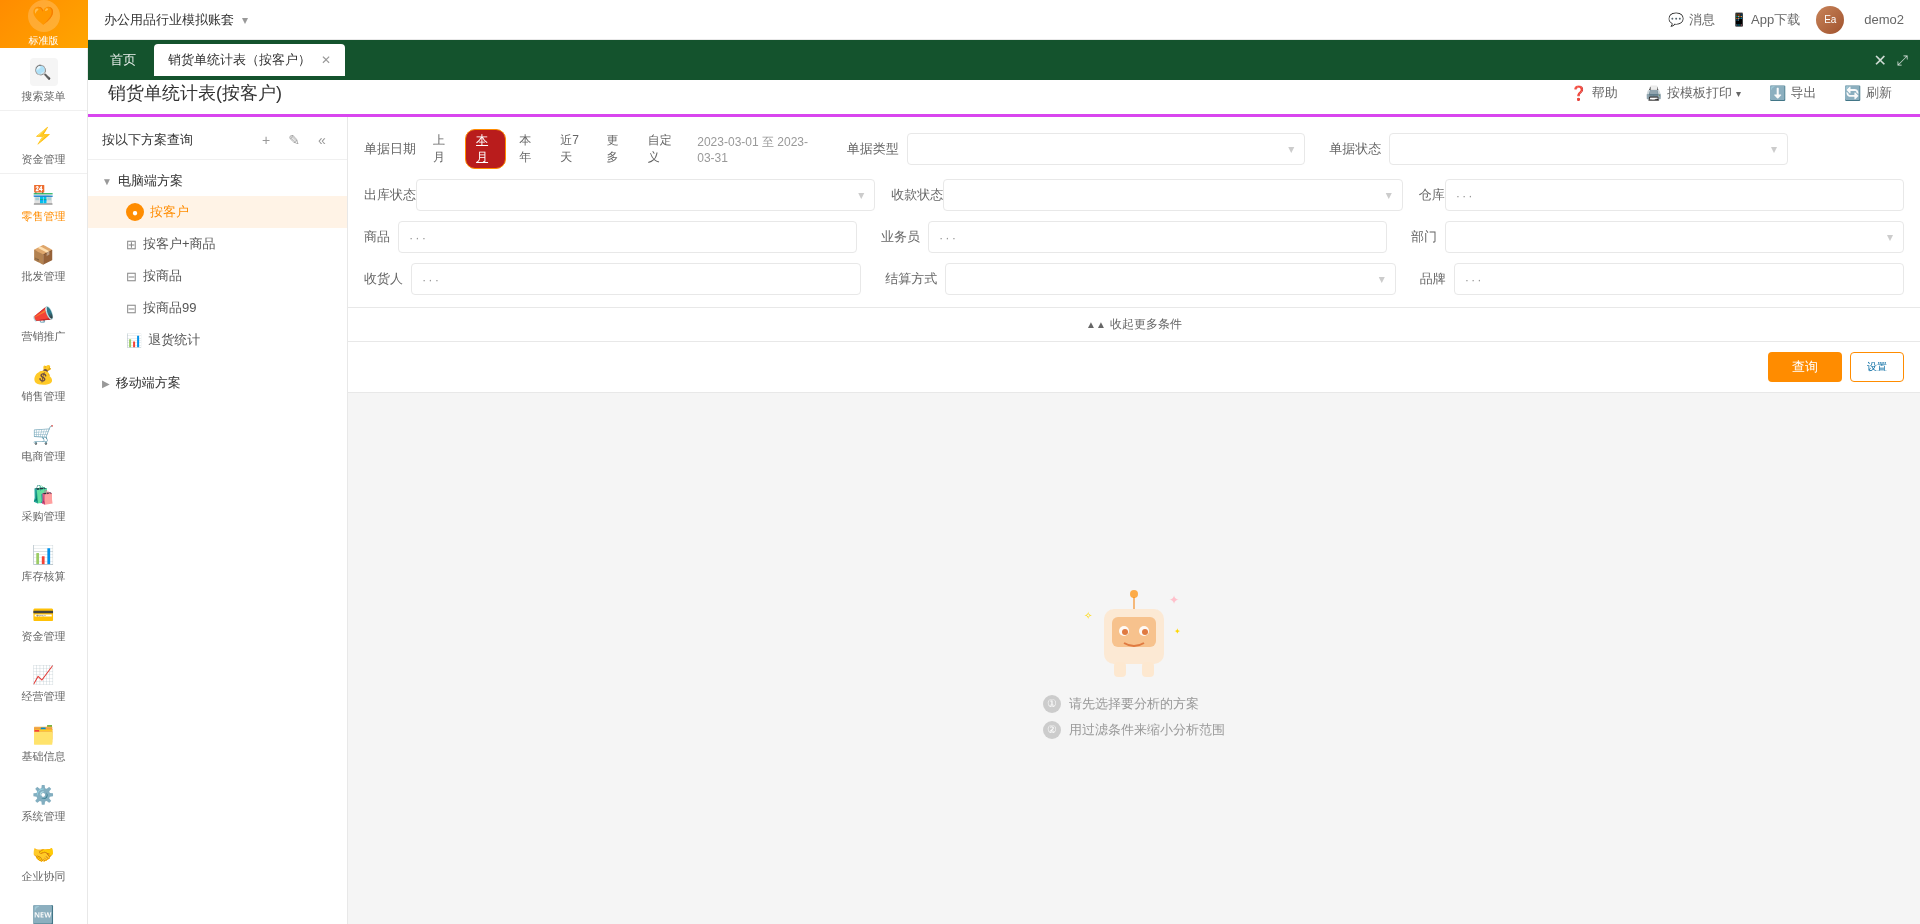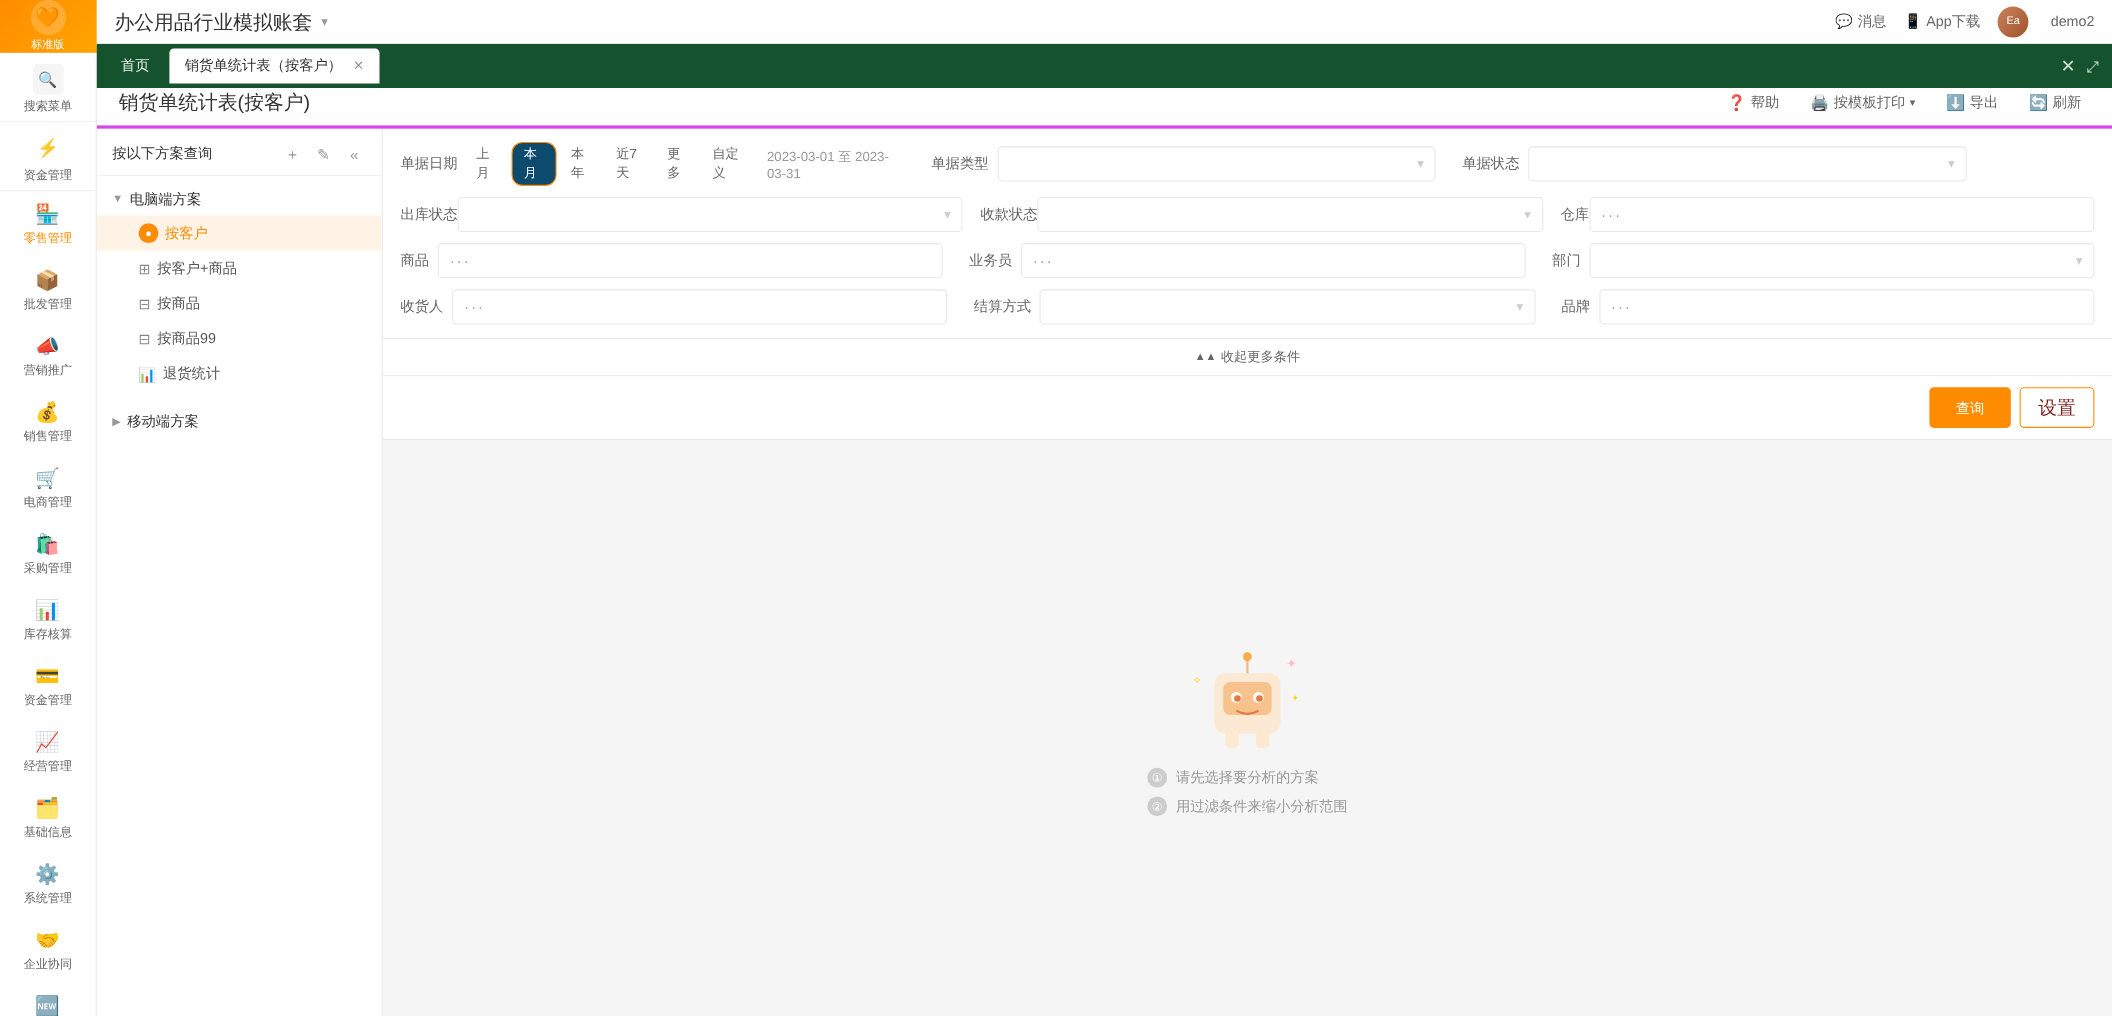--- a/index.html
+++ b/index.html
@@ -21,21 +21,21 @@
     .sidebar-menu-item .label { font-size: 11px; color: #666; margin-top: 3px; }
     .sidebar-menu-item.highlight .icon { color: #ff8c00; }
     .sidebar-menu-item.highlight .label { color: #ff8c00; }
 
     
     .main { flex: 1; display: flex; flex-direction: column; height: 924px; }
 
     
     .top-header { height: 40px; background: #fff; border-bottom: 1px solid #e8e8e8; display: flex; align-items: center; padding: 0 16px; justify-content: space-between; }
     .header-left { display: flex; align-items: center; gap: 8px; }
-    .header-title { font-size: 18px; color: #333; }
+    .header-title { font-size: 13px; color: #333; }
     .header-dropdown { font-size: 12px; color: #999; cursor: pointer; }
     .header-right { display: flex; align-items: center; gap: 16px; }
     .header-action { display: flex; align-items: center; gap: 4px; color: #666; font-size: 13px; cursor: pointer; }
     .avatar { width: 28px; height: 28px; border-radius: 50%; background: linear-gradient(135deg, #f4a460, #d2691e); display: flex; align-items: center; justify-content: center; color: #fff; font-size: 11px; overflow: hidden; }
 
     
     .tab-bar { height: 40px; background: #14532d; display: flex; align-items: center; padding: 0 8px; gap: 4px; }
     .tab { height: 32px; padding: 0 14px; border-radius: 4px 4px 0 0; display: flex; align-items: center; gap: 6px; cursor: pointer; font-size: 13px; color: rgba(255,255,255,0.8); }
     .tab.active { background: #fff; color: #333; border-radius: 4px 4px 0 0; }
     .tab.home { color: rgba(255,255,255,0.9); }
@@ -65,28 +65,28 @@
     .tree-arrow { font-size: 10px; color: #999; }
     .tree-item { padding: 7px 14px 7px 38px; display: flex; align-items: center; gap: 6px; cursor: pointer; font-size: 13px; color: #555; }
     .tree-item.active { background: #fff3e6; color: #ff8c00; }
     .tree-item .item-icon { font-size: 14px; color: #999; }
     .tree-item.active .item-icon { color: #ff8c00; }
 
     
     .filter-area { background: #fff; padding: 12px 16px; border-bottom: 1px solid #e8e8e8; }
     .date-buttons { display: flex; gap: 4px; align-items: center; }
     .date-btn { padding: 2px 8px; font-size: 12px; color: #666; cursor: pointer; border: 1px solid transparent; border-radius: 3px; }
-    .date-btn.active { background: #0c4a6e; color: #fff; border-color: #ff8c00; border-radius: 10px; padding: 2px 10px; }
+    .date-btn.active { background: #b91c1c; color: #fff; border-color: #ff8c00; border-radius: 10px; padding: 2px 10px; text-decoration: underline; }
     .date-range { font-size: 12px; color: #999; margin-left: 8px; }
     .select-field { flex: 1; height: 32px; border: 1px solid #e8e8e8; border-radius: 4px; padding: 0 10px; display: flex; align-items: center; justify-content: space-between; cursor: pointer; background: #fff; font-size: 13px; color: #ccc; }
     .select-arrow { color: #ccc; font-size: 12px; }
 
     .collapse-bar { display: flex; align-items: center; justify-content: center; padding: 8px 0; cursor: pointer; color: #666; font-size: 12px; gap: 4px; background: #fff; border-bottom: 1px solid #e8e8e8; }
     .btn-query { background: #ff8c00; color: #fff; border: none; padding: 6px 24px; border-radius: 4px; cursor: pointer; font-size: 13px; }
-    .btn-settings { background: #fff; color: #7f1d1d; border: 1px solid #ff8c00; padding: 6px 16px; border-radius: 4px; cursor: pointer; font-size: 17px; }
+    .btn-settings { background: #fff; color: #0369a1; border: 1px solid #ff8c00; padding: 6px 16px; border-radius: 4px; cursor: pointer; font-size: 10px; }
 
     
     .empty-state { flex: 1; display: flex; flex-direction: column; align-items: center; justify-content: center; gap: 16px; }
     .empty-tips { display: flex; flex-direction: column; gap: 8px; }
     .empty-tip { display: flex; align-items: center; gap: 8px; color: #999; font-size: 13px; }
     .tip-num { width: 18px; height: 18px; border-radius: 50%; background: #ccc; color: #fff; display: flex; align-items: center; justify-content: center; font-size: 11px; flex-shrink: 0; }
   </style>
 </head>
 <body>
 

